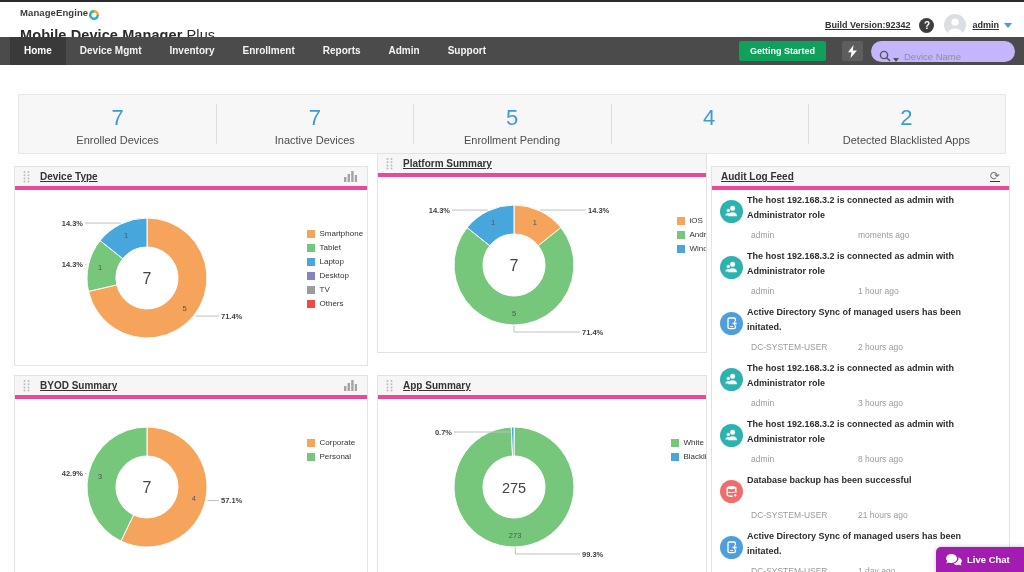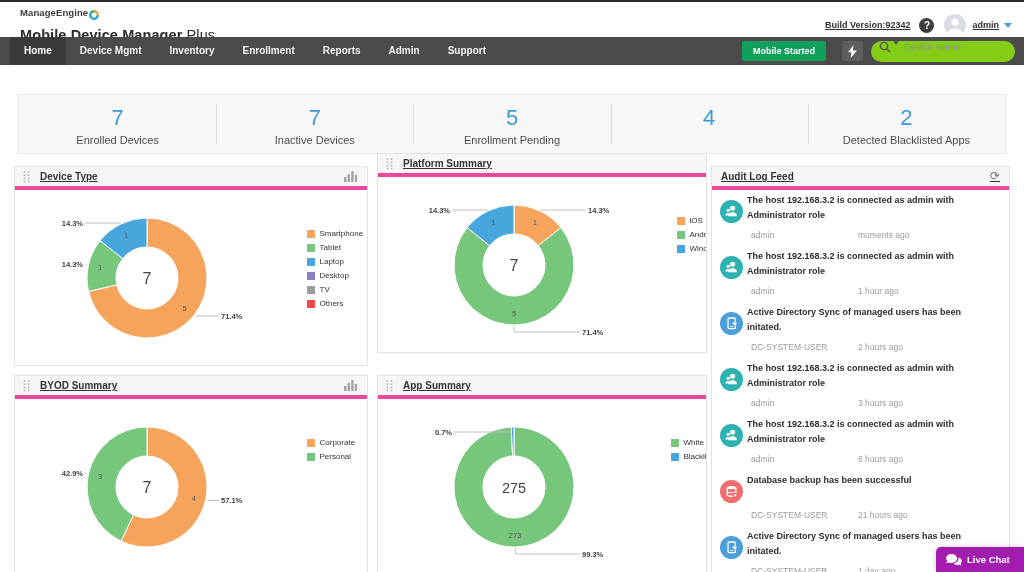--- a/index.html
+++ b/index.html
@@ -27,22 +27,22 @@
   
   .nav { position:relative; height:28px; background:#4b4b4b; display:flex; align-items:stretch; }
   .nav-items { display:flex; margin-left:10px; }
   .nav-item { padding:0 14px; font-size:10px; font-weight:600; color:#f4f4f4; line-height:28px; cursor:pointer; }
   .nav-item.active { background:#3a3a3a; color:#fff; }
   .nav-right { position:absolute; right:0; top:0; height:28px; display:flex; align-items:center; }
   .btn-getting-started { height:20px; padding:0 11px; background:#0fa15c; border:none; border-radius:2px;
       color:#fff; font-size:9px; font-weight:bold; font-family:inherit; line-height:20px; }
   .bolt-tile { margin-left:16px; width:21px; height:20px; background:#5e5e5e; border-radius:2px;
       display:flex; align-items:center; justify-content:center; }
-  .search-pill { margin-left:8px; margin-right:9px; width:144px; height:21px; background:#84cc16; border-radius:11px;
-      display:flex; align-items:flex-start; padding:0 8px; }
+  .search-pill { margin-left:8px; margin-right:9px; width:144px; height:21px; background:#c4b5fd; border-radius:11px;
+      display:flex; align-items:flex-end; padding:0 8px; }
   .search-pill input { border:none; outline:none; background:transparent; font-family:inherit; font-size:9.5px;
       color:#333; width:100px; margin-left:5px; }
   .search-pill input::placeholder { color:#919191; }
   .search-caret { width:0; height:0; border-left:3px solid transparent; border-right:3px solid transparent;
       border-top:4px solid #555; margin-left:2px; }
 
   
   .stats { position:absolute; left:18px; top:94px; width:988px; height:60px; background:#f7f7f7;
       border:1px solid #e8e8e8; display:flex; }
   .stat-cell { flex:1 1 0; position:relative; text-align:center; padding-top:11px; }
@@ -123,21 +123,21 @@
   <div class="nav-items" id="nav-items">
       <div class="nav-item active">Home</div>
       <div class="nav-item">Device Mgmt</div>
       <div class="nav-item">Inventory</div>
       <div class="nav-item">Enrollment</div>
       <div class="nav-item">Reports</div>
       <div class="nav-item">Admin</div>
       <div class="nav-item">Support</div>
     </div>
   <div class="nav-right">
-    <button class="btn-getting-started">Mobile Started</button>
+    <button class="btn-getting-started">Getting Started</button>
     <div class="bolt-tile">
       <svg width="9" height="13" viewBox="0 0 9 13">
         <polygon points="5.5,0 0,7.2 3.4,7.2 2.6,13 9,5.4 4.9,5.4" fill="#fff"></polygon>
       </svg>
     </div>
     <div class="search-pill">
       <svg width="12" height="12" viewBox="0 0 12 12">
         <circle cx="5" cy="5" r="3.6" fill="none" stroke="#555" stroke-width="1.4"></circle>
         <line x1="7.7" y1="7.7" x2="11" y2="11" stroke="#555" stroke-width="1.6"></line>
       </svg>

